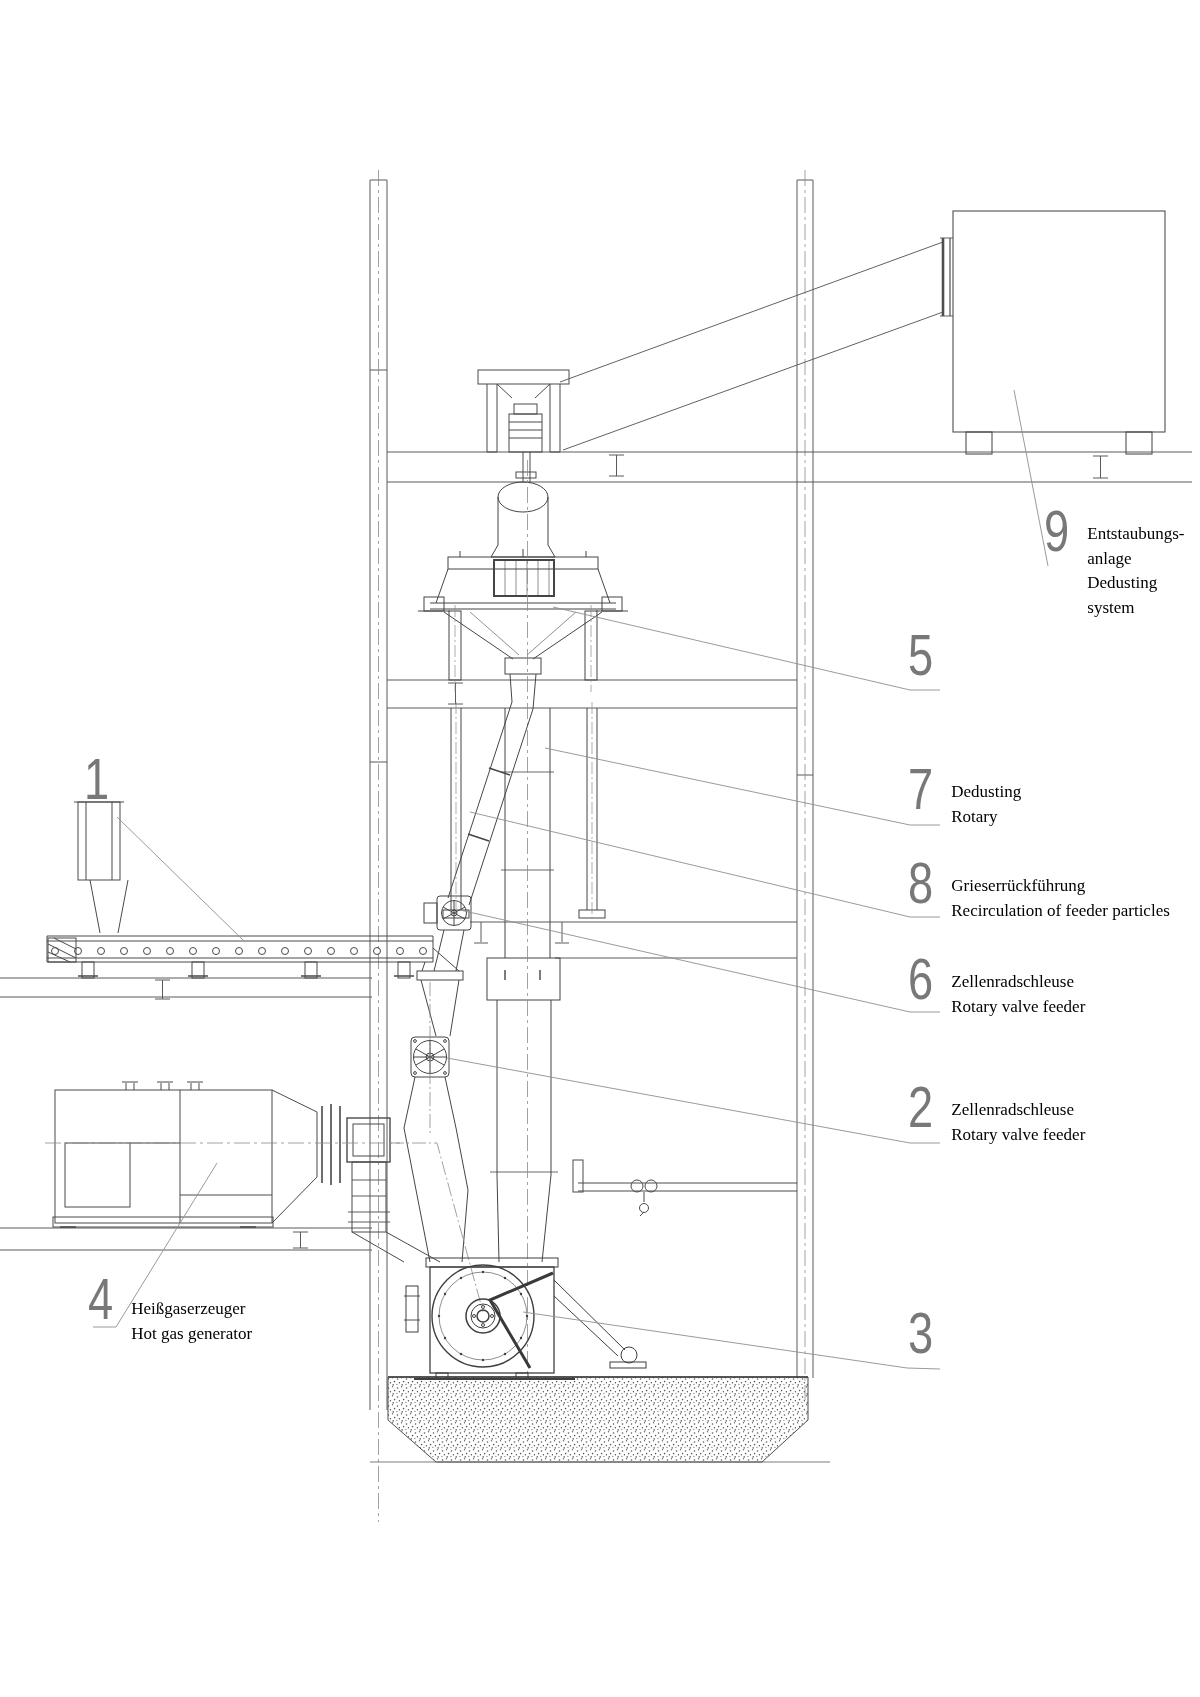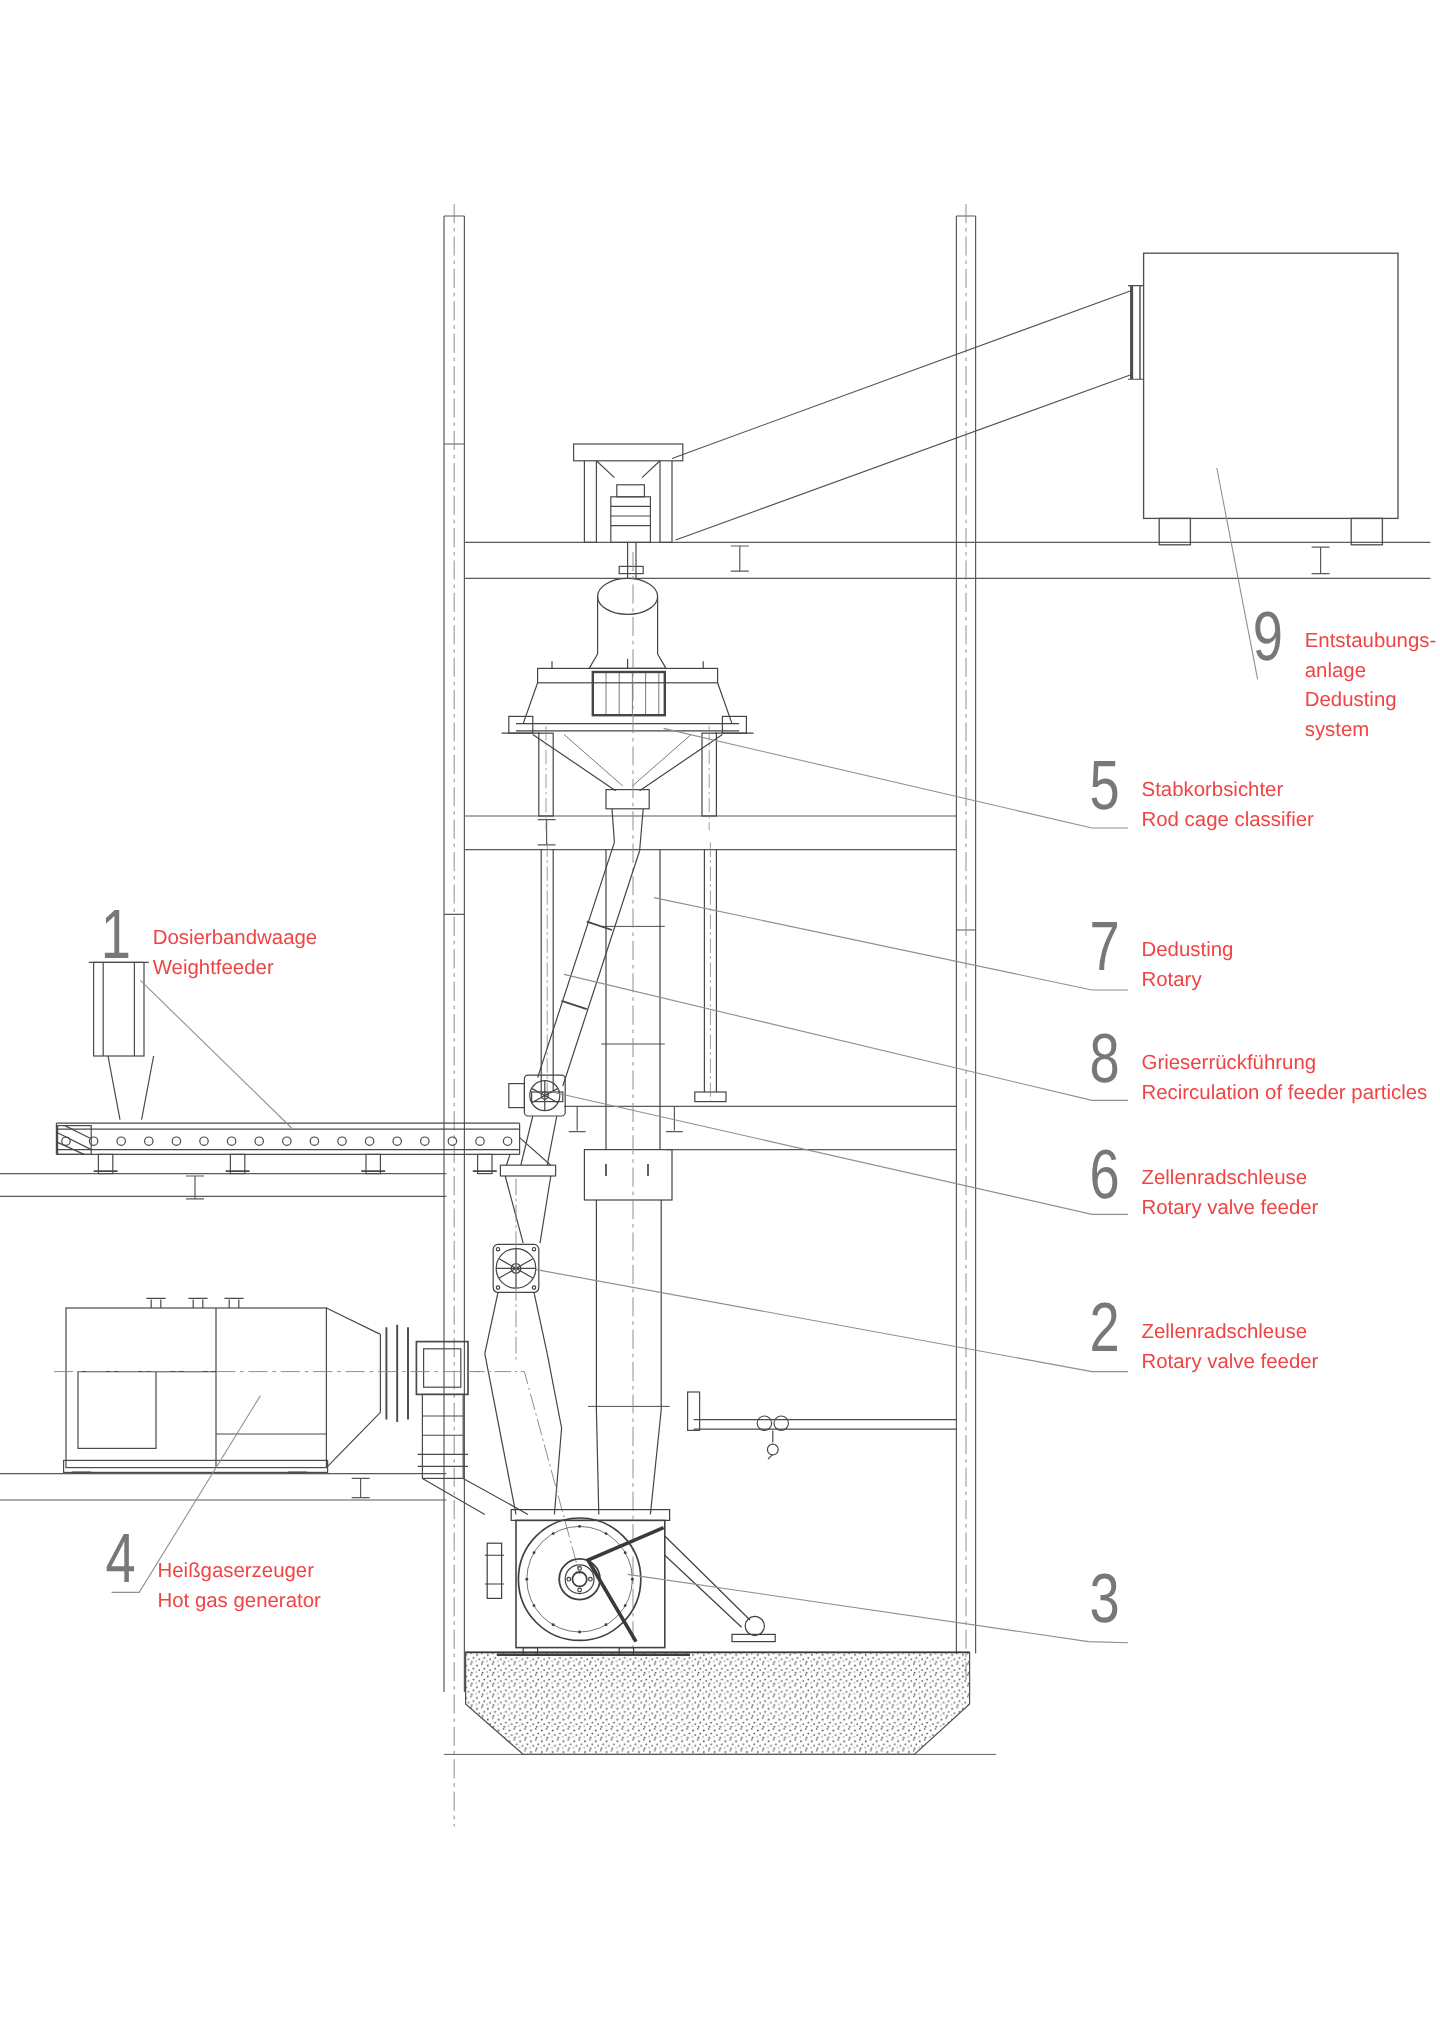--- a/index.html
+++ b/index.html
@@ -2,21 +2,21 @@
 <html><head>
 <meta charset="utf-8">
 <style>
   html,body{margin:0;padding:0;background:#ffffff;width:1200px;height:1697px;
     font-family:"Liberation Sans","DejaVu Sans",sans-serif;}
   #stage{position:relative;width:1200px;height:1697px;background:#fff;overflow:hidden;}
   svg{position:absolute;left:0;top:0;}
   .callout{position:absolute;display:flex;gap:13px;align-items:flex-start;}
   .co-num{font-size:58px;line-height:58px;font-weight:300;color:#787878;
     transform:scaleX(0.78);transform-origin:left top;letter-spacing:-2px;display:inline-block;}
-  .co-text{padding-top:20px;font-size:17px;line-height:24.5px;color:#ef4444;white-space:nowrap;}
+  .co-text{padding-top:20px;font-size:17px;line-height:24.5px;color:#000000;white-space:nowrap;font-family:Liberation Serif, serif;}
 </style>
 </head>
 <body>
 
 <div id="stage">
 
 <svg width="1200" height="1697" viewBox="0 0 1200 1697">
   <defs>
     <pattern id="stipple" width="9" height="9" patternUnits="userSpaceOnUse">
       <circle cx="1.5" cy="2" r="0.8" fill="#555"></circle>
@@ -263,24 +263,20 @@
     <path d="M470 812 L910 917 H940"></path>
     <path d="M460 910 L910 1012 H940"></path>
     <path d="M447 1058 L910 1143 H940"></path>
     <path d="M523 1312 L907 1368 L940 1369"></path>
     <path d="M1014 390 L1048 566"></path>
   </g>
 </svg>
 
   <div class="callout" style="left:84px;top:750px;">
     <span class="co-num">1</span>
-    <div class="co-text">
-      <div>Dosierbandwaage</div>
-      <div>Weightfeeder</div>
-    </div>
   </div>
 
   <div class="callout" style="left:88px;top:1270px;">
     <span class="co-num">4</span>
     <div class="co-text" style="padding-top:27px;">
       <div>Heißgaserzeuger</div>
       <div>Hot gas generator</div>
     </div>
   </div>
 
@@ -289,24 +285,20 @@
     <div class="co-text">
       <div>Entstaubungs-</div>
       <div>anlage</div>
       <div>Dedusting</div>
       <div>system</div>
     </div>
   </div>
 
   <div class="callout" style="left:908px;top:626px;">
     <span class="co-num">5</span>
-    <div class="co-text">
-      <div>Stabkorbsichter</div>
-      <div>Rod cage classifier</div>
-    </div>
   </div>
 
   <div class="callout" style="left:908px;top:760px;">
     <span class="co-num">7</span>
     <div class="co-text">
       <div>Dedusting</div>
       <div>Rotary</div>
     </div>
   </div>
 

